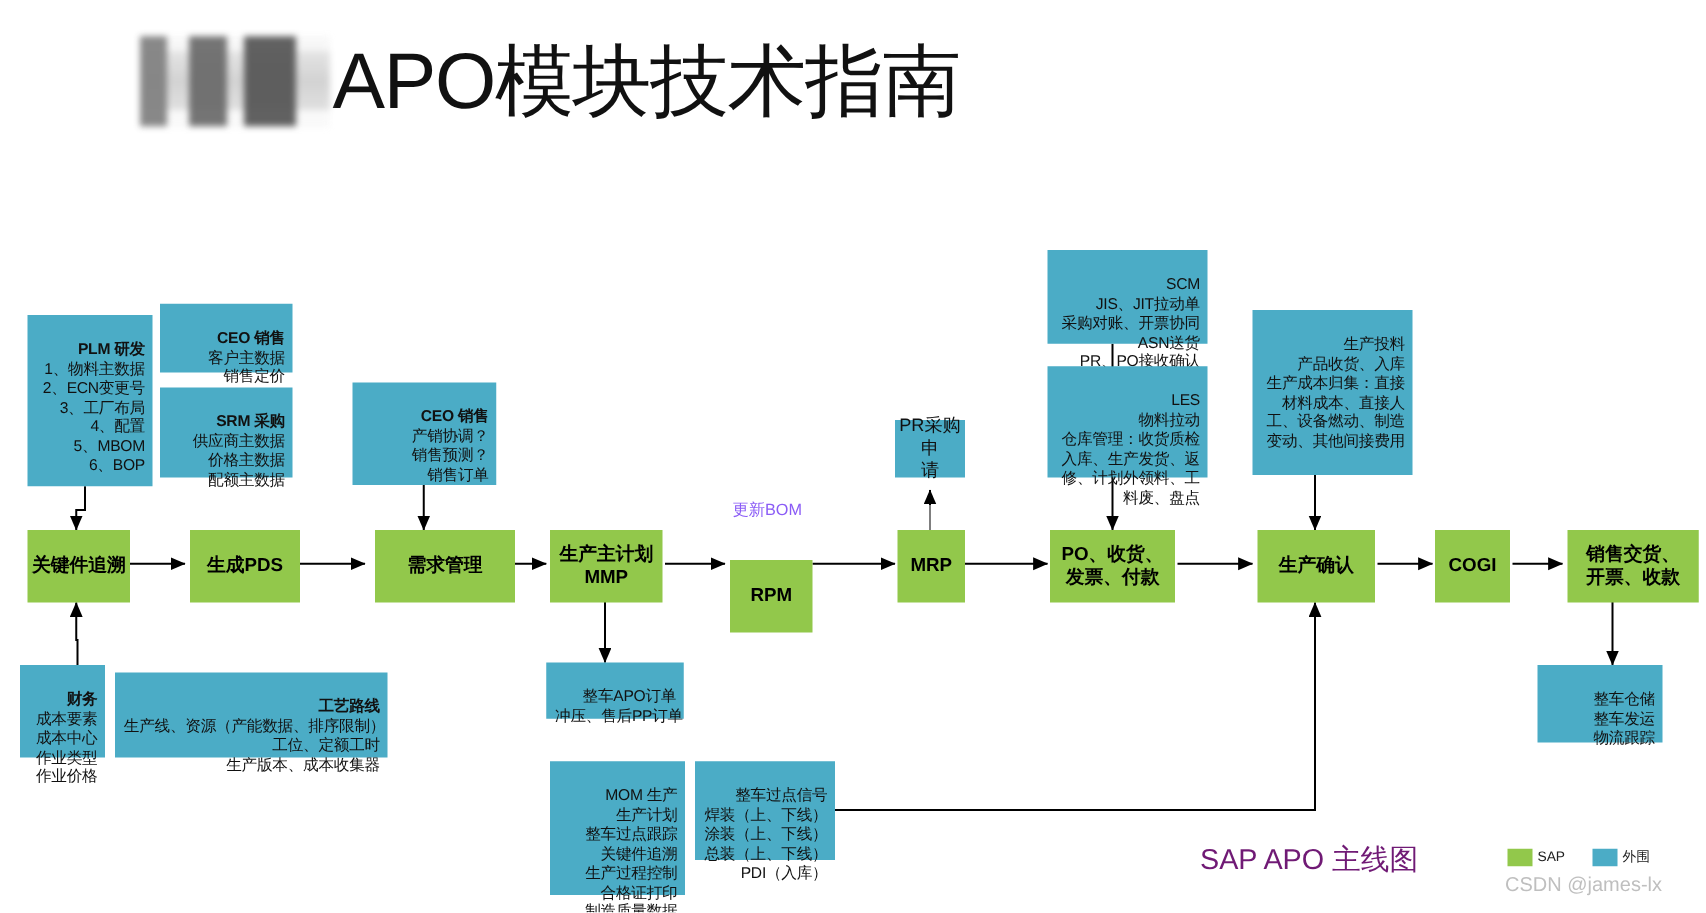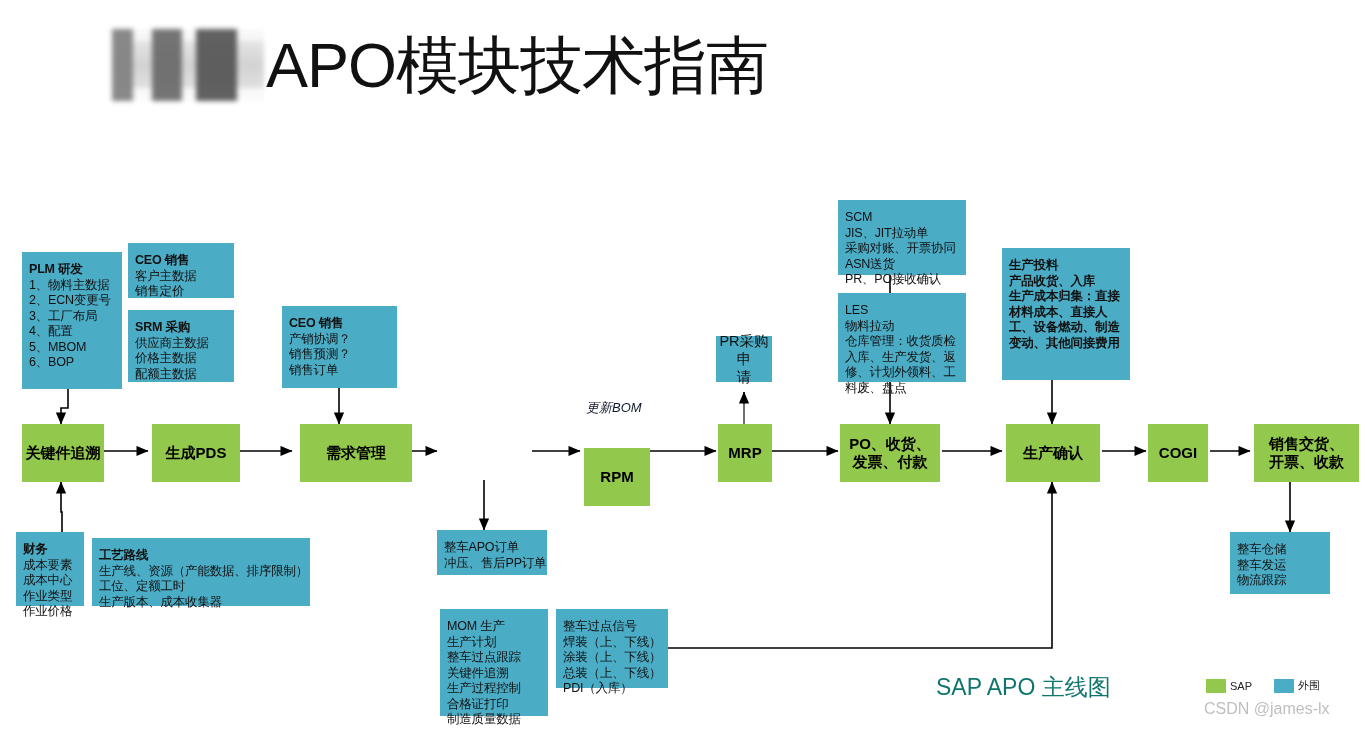--- a/index.html
+++ b/index.html
@@ -58,24 +58,25 @@
   }
   .blue {
     background: #4BACC6;
     color: #111111;
   }
   .green {
     background: #92C84B;
     color: #000000;
   }
   .info {
-    padding: 10px 6px 6px 7px;
+    padding: 20px 6px 6px 7px;
     font-size: 12.5px;
     line-height: 15.5px;
     letter-spacing: -0.2px;
+    text-align: right;
   }
   .info .hd {
     font-weight: bold;
   }
   .info .ln { display: block; white-space: nowrap; }
 
   .proc {
     display: flex;
     align-items: center;
     justify-content: center;
@@ -90,24 +91,24 @@
   #wires {
     position: absolute;
     left: 0; top: 0;
     width: 1365px; height: 730px;
     pointer-events: none;
   }
 
   
   #footer-title {
     position: absolute;
-    left: 936px;
+    left: 960px;
     top: 672px;
     font-size: 23px;
-    color: #0f766e;
+    color: #701a75;
     white-space: nowrap;
   }
   #legend {
     position: absolute;
     left: 1206px;
     top: 678px;
     display: flex;
     align-items: center;
     gap: 22px;
   }
@@ -129,23 +130,22 @@
     position: absolute;
     left: 1204px;
     top: 700px;
     font-size: 16px;
     color: #bfbfbf;
     white-space: nowrap;
   }
   .lbl-float {
     position: absolute;
     font-size: 13px;
-    color: #0f172a;
-    white-space: nowrap;
-    font-style: italic;
+    color: #8b5cf6;
+    white-space: nowrap;
   }
 </style>
 </head>
 <body>
 
 <div id="canvas">
 
   <div id="title-row">
     <div id="title-redaction"></div>
     <div id="title-text">APO模块技术指南</div>
@@ -253,21 +253,21 @@
 
   <div class="node blue info" style="left:838px; top:293px; width:128px; height:89px;">
     <span class="ln">LES</span>
     <span class="ln">物料拉动</span>
     <span class="ln">仓库管理：收货质检</span>
     <span class="ln">入库、生产发货、返</span>
     <span class="ln">修、计划外领料、工</span>
     <span class="ln">料废、盘点</span>
   </div>
 
-  <div class="node blue info" style="left:1002px; top:248px; width:128px; height:132px;font-weight:bold;">
+  <div class="node blue info" style="left:1002px; top:248px; width:128px; height:132px;">
     <span class="ln">生产投料</span>
     <span class="ln">产品收货、入库</span>
     <span class="ln">生产成本归集：直接</span>
     <span class="ln">材料成本、直接人</span>
     <span class="ln">工、设备燃动、制造</span>
     <span class="ln">变动、其他间接费用</span>
   </div>
 
   <div class="node blue info" style="left:440px; top:609px; width:108px; height:107px;">
     <span class="ln">MOM 生产</span>
@@ -297,20 +297,22 @@
 请</div>
 
   <div class="lbl-float" style="left:586px; top:399px;">更新BOM</div>
 
   <div class="node green proc" style="left:22px; top:424px; width:82px; height:58px; white-space:pre-line;">关键件追溯</div>
 
   <div class="node green proc" style="left:152px; top:424px; width:88px; height:58px; white-space:pre-line;">生成PDS</div>
 
   <div class="node green proc" style="left:300px; top:424px; width:112px; height:58px; white-space:pre-line;font-family:Liberation Serif, serif;">需求管理</div>
 
+  <div class="node green proc" style="left:440px; top:424px; width:90px; height:58px; white-space:pre-line;">生产主计划
+MMP</div>
 
   <div class="node green proc" style="left:584px; top:424px; width:66px; height:58px; white-space:pre-line;margin-top:24px;">RPM</div>
 
   <div class="node green proc" style="left:718px; top:424px; width:54px; height:58px; white-space:pre-line;">MRP</div>
 
   <div class="node green proc" style="left:840px; top:424px; width:100px; height:58px; white-space:pre-line;">PO、收货、
 发票、付款</div>
 
   <div class="node green proc" style="left:1006px; top:424px; width:94px; height:58px; white-space:pre-line;">生产确认</div>
 

